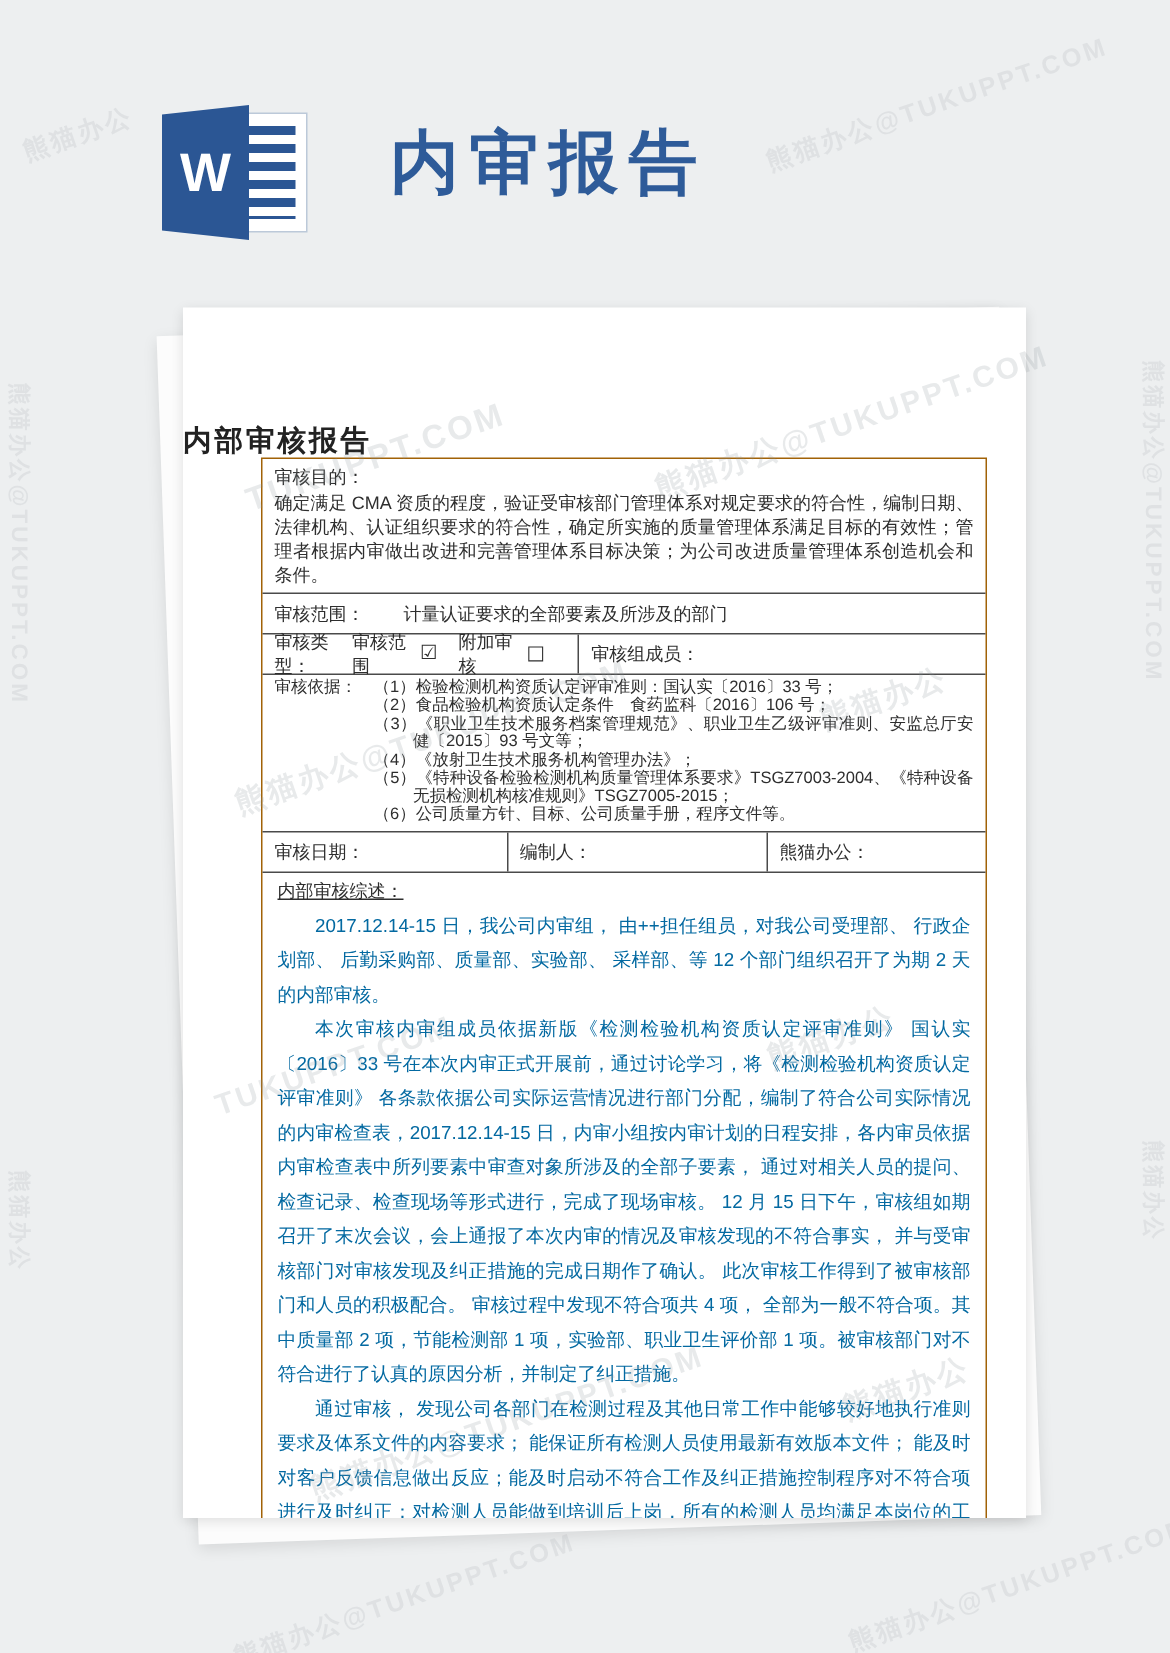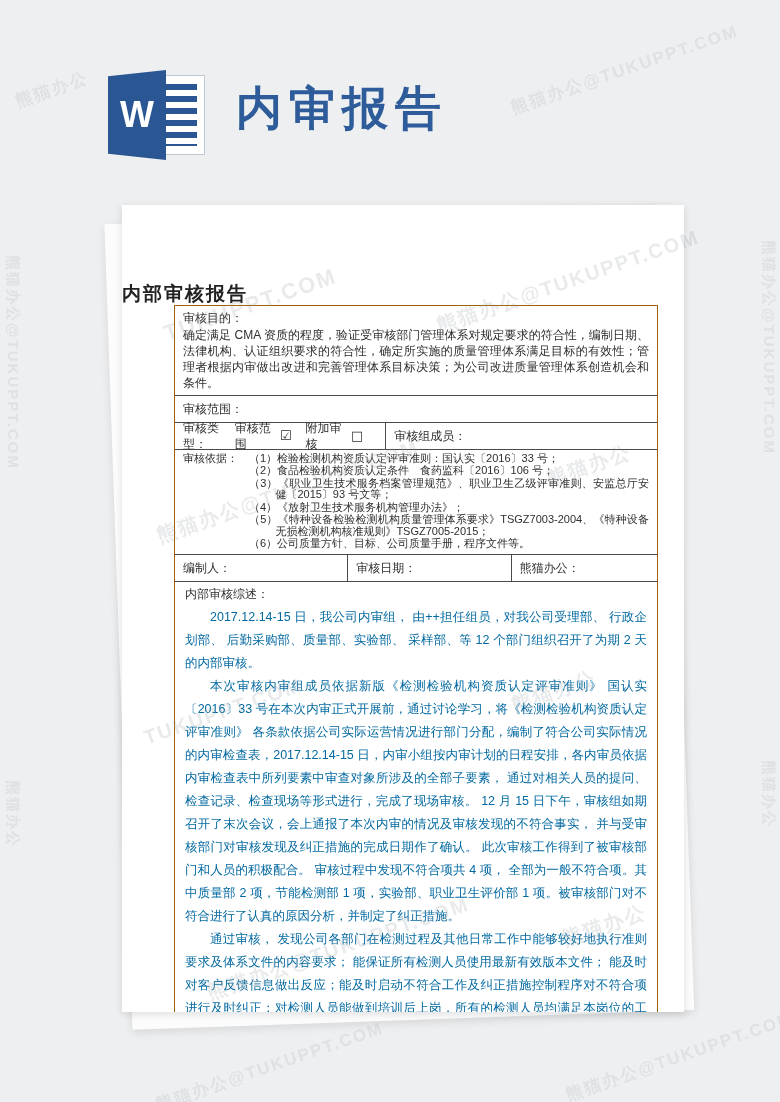--- a/index.html
+++ b/index.html
@@ -15,21 +15,21 @@
   
   .banner{position:absolute;left:0;top:0;width:780px;height:200px;z-index:2;}
   .wicon{position:absolute;left:108px;top:70px;width:102px;height:90px;}
   .wicon .wpage{position:absolute;left:40px;top:6px;width:56px;height:78px;background:#fff;
       box-shadow:0 0 0 1px rgba(43,86,148,0.25);}
   .wicon .wlines{position:absolute;left:7px;right:7px;top:8px;bottom:8px;
       background:repeating-linear-gradient(#2b5694 0 6px,#ffffff 6px 12px);}
   .wicon .wflap{position:absolute;left:0;top:0;width:58px;height:90px;background:#2b5694;
       clip-path:polygon(0 7%,100% 0,100% 100%,0 93%);display:flex;align-items:center;justify-content:center;}
   .wicon .wletter{color:#fff;font-weight:bold;font-size:36px;font-family:"Liberation Sans",sans-serif;}
-  .banner-title{position:absolute;left:236px;top:78px;font-size:46px;font-weight:bold;
+  .banner-title{position:absolute;left:260px;top:78px;font-size:46px;font-weight:bold;
       letter-spacing:7px;color:#2e5b99;font-family:"DejaVu Sans",sans-serif;}
   
   .sheet-back{position:absolute;left:122px;top:206px;width:562px;height:806px;background:#fcfcfc;
       transform:rotate(-2deg) translate(-4px,8px);box-shadow:0 3px 10px rgba(0,0,0,0.10);z-index:1;}
   .sheet{position:absolute;left:122px;top:205px;width:562px;height:807px;background:#ffffff;
       box-shadow:0 2px 8px rgba(0,0,0,0.12);z-index:2;overflow:hidden;}
   .doc-title{margin-top:76px;text-align:left;font-size:19px;font-weight:bold;color:#222;
       font-family:Liberation Mono, monospace;letter-spacing:2px;}
   
   .doc-table{position:absolute;left:52px;right:26px;top:100px;border:1px solid #a16207;
@@ -48,21 +48,21 @@
   .c-type{flex:0 0 40.3%;}
   .c-team{flex:1;}
   .r-basis{display:flex;padding:3px 8px 4px 8px;font-size:11px;line-height:11.8px;}
   .r-basis .blabel{flex:0 0 66px;}
   .r-basis .bitems{flex:1;}
   .basis-line{padding-left:2.4em;text-indent:-2.4em;text-align:justify;margin-bottom:0.5px;}
   .c-date{flex:0 0 30.4%;}
   .c-author{flex:0 0 32.4%;}
   .c-cdate{flex:1;}
   .r-summary{height:448px;overflow:hidden;padding:4px 10px;}
-  .sum-label{margin-bottom:4px;}
+  .sum-label{margin-bottom:4px;text-decoration:underline;}
   .sum-paras p{margin:0;text-indent:2em;text-align:justify;font-size:12.5px;line-height:23px;color:#0369a1;}
 </style>
 </head>
 <body>
 
 <div class="canvas">
 
   <span class="wm wm-bg rot" style="left:14px;top:78px;font-size:17px;">熊猫办公</span>
   <span class="wm wm-bg rot" style="left:505px;top:58px;font-size:17px;">熊猫办公@TUKUPPT.COM</span>
   <span class="wm wm-bg vert" style="left:22px;top:255px;font-size:15px;">熊猫办公@TUKUPPT.COM</span>
@@ -103,20 +103,21 @@
       <div class="trow r-purpose">
         <div class="cell">
           <div>审核目的：</div>
           <p>确定满足 CMA 资质的程度，验证受审核部门管理体系对规定要求的符合性，编制日期、法律机构、认证组织要求的符合性，确定所实施的质量管理体系满足目标的有效性；管理者根据内审做出改进和完善管理体系目标决策；为公司改进质量管理体系创造机会和条件。</p>
         </div>
       </div>
 
       <div class="trow r-scope">
         <div class="cell r-line">
           <span>审核范围：</span>
+          <span class="scope-val">计量认证要求的全部要素及所涉及的部门</span>
         </div>
       </div>
 
       <div class="trow flexrow">
         <div class="cell r-line c-type">
           <span>审核类型：</span>
           <span>审核范围</span>
           <span class="type-box">☑</span>
           <span>附加审核</span>
           <span class="type-box">□</span>
@@ -132,25 +133,25 @@
             <div class="basis-line">（1）检验检测机构资质认定评审准则：国认实〔2016〕33 号；</div>
             <div class="basis-line">（2）食品检验机构资质认定条件　食药监科〔2016〕106 号；</div>
             <div class="basis-line">（3）《职业卫生技术服务档案管理规范》、职业卫生乙级评审准则、安监总厅安健〔2015〕93 号文等；</div>
             <div class="basis-line">（4）《放射卫生技术服务机构管理办法》；</div>
             <div class="basis-line">（5）《特种设备检验检测机构质量管理体系要求》TSGZ7003-2004、《特种设备无损检测机构核准规则》TSGZ7005-2015；</div>
             <div class="basis-line">（6）公司质量方针、目标、公司质量手册，程序文件等。</div>
           </div>
       </div>
 
       <div class="trow flexrow">
+        <div class="cell r-line c-date">
+            <span>审核日期：</span>
+          </div>
         <div class="cell r-line c-author">
             <span>编制人：</span>
-          </div>
-        <div class="cell r-line c-date">
-            <span>审核日期：</span>
           </div>
         <div class="cell r-line c-cdate">
             <span>熊猫办公：</span>
           </div>
       </div>
 
       <div class="trow r-summary">
         <div class="sum-label">内部审核综述：</div>
         <div class="sum-paras">
             <p>2017.12.14-15 日，我公司内审组， 由++担任组员，对我公司受理部、 行政企划部、 后勤采购部、质量部、实验部、 采样部、等 12 个部门组织召开了为期 2 天的内部审核。</p>

